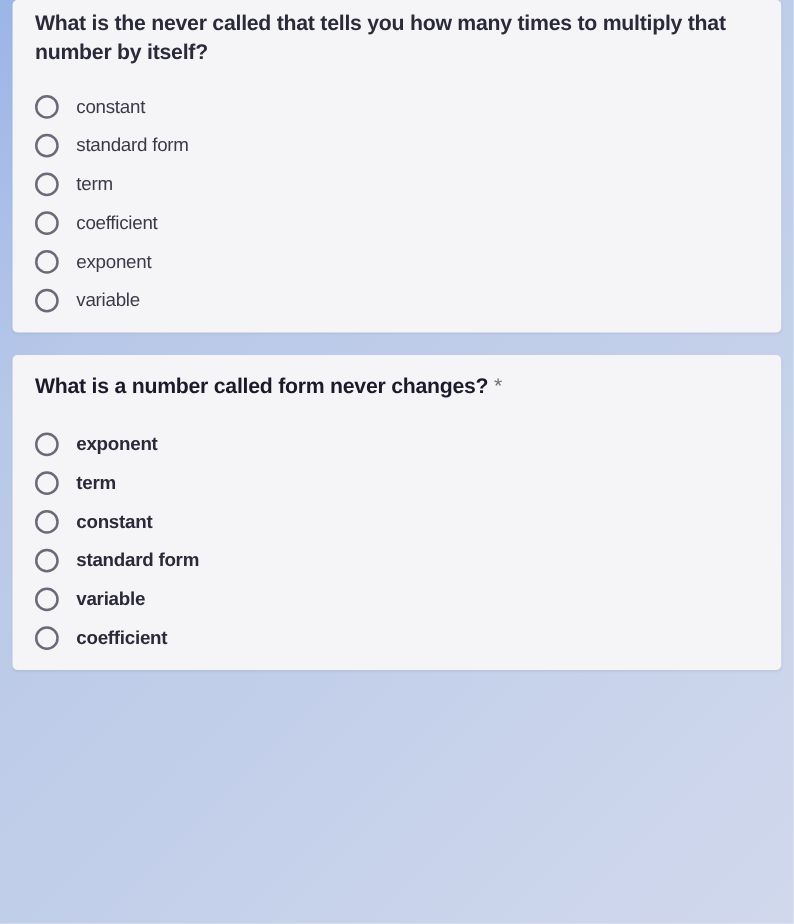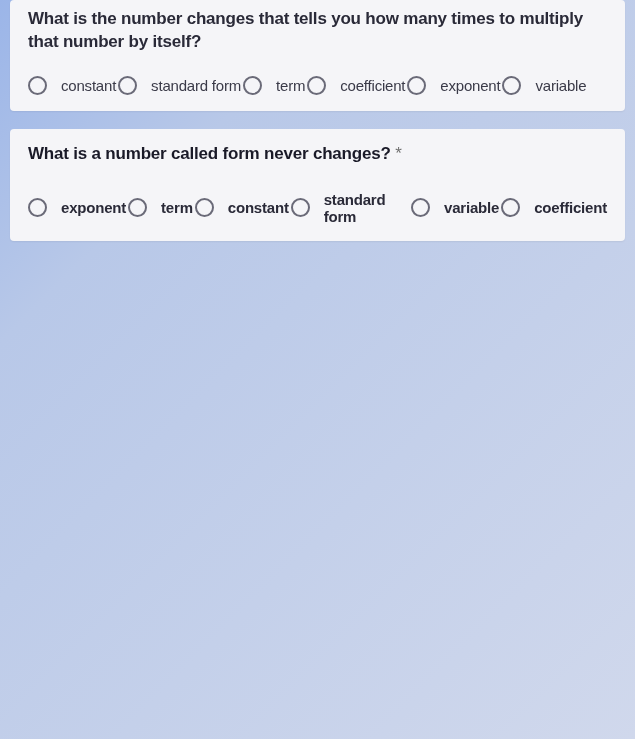--- a/index.html
+++ b/index.html
@@ -21,21 +21,21 @@
     .card1 { margin-top: 0; padding-top: 8px; }
     .question {
       font-size: 17px;
       font-weight: 600;
       line-height: 1.35;
       color: #2a2a38;
       margin-bottom: 22px;
       filter: blur(0.3px);
       letter-spacing: -0.2px;
     }
-    .options { display: flex; gap: 2px; }
+    .options { display: flex; flex-direction: column; gap: 12px; }
     .option-row { display: flex; align-items: center; gap: 14px; }
     .radio {
       width: 19px; height: 19px; flex: 0 0 19px;
       border: 2.2px solid #6a6a78;
       border-radius: 50%;
       background: transparent;
       cursor: pointer;
     }
     .option-label {
       font-size: 15px;
@@ -48,21 +48,21 @@
     .q2 .option-label { filter: blur(0.1px); font-weight:600; color:#2a2a38; }
     .req { color: #707070; font-weight: 400; }
     
     .card { box-shadow: 0 1px 2px rgba(0,0,0,0.06); }
     .rowspace { height: 3px; }
   </style>
 </head>
 <body>
 
 <div class="card card1 q1">
-  <div class="question">What is the number changes that tells you how many times to multiply that number by itself?</div>
+  <div class="question">What is the never called that tells you how many times to multiply that number by itself?</div>
   <div class="options">
     <div class="option-row">
       <div class="radio"></div>
       <span class="option-label">constant</span>
     </div>
     <div class="option-row">
       <div class="radio"></div>
       <span class="option-label">standard form</span>
     </div>
     <div class="option-row">

